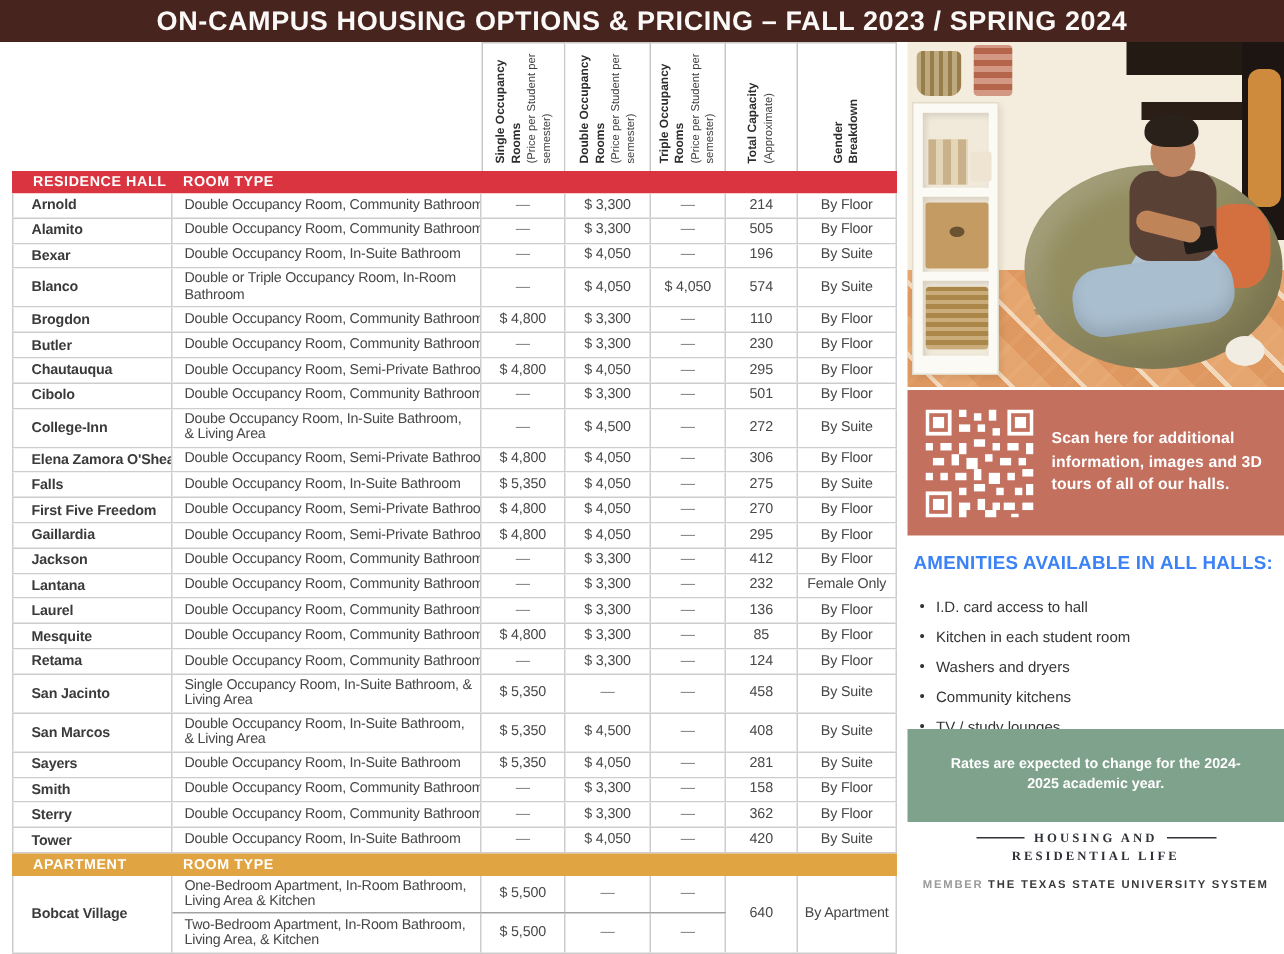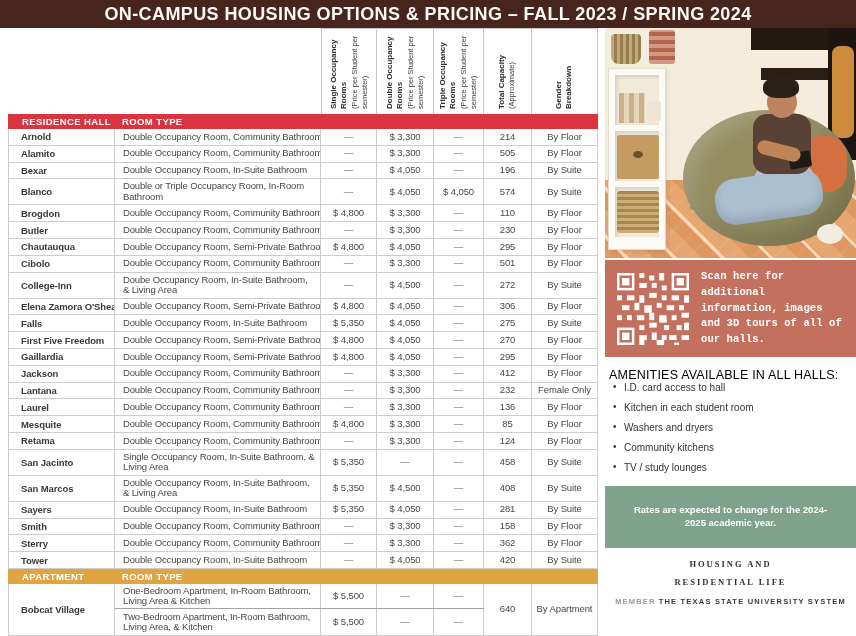--- a/index.html
+++ b/index.html
@@ -96,45 +96,45 @@
   .jeans2 { left:150px; top:128px; width:56px; height:52px; background:#B2C4D3; border-radius:16px; transform:rotate(30deg); }
   .shirt { left:148px; top:86px; width:58px; height:60px; background:#5A4136; border-radius:14px; }
   .arm { left:152px; top:116px; width:44px; height:14px; background:#C08459; border-radius:7px; transform:rotate(14deg); }
   .tablet { left:184px; top:124px; width:22px; height:16px; background:#1F1B18; border-radius:2px; transform:rotate(-10deg); }
   .head { left:162px; top:58px; width:30px; height:32px; background:#BC8460; border-radius:50%; }
   .hair { left:158px; top:48px; width:36px; height:22px; background:#2B211B; border-radius:50% 50% 40% 40%; }
   .sock { left:212px; top:196px; width:26px; height:20px; background:#F1EDE3; border-radius:50%; }
 
   
   .qr-box { position:absolute; left:0; top:232px; width:251px; height:97px; background:#C4705F;
-    display:flex; align-items:center; padding:0 12px; gap:12px;font-family:Liberation Mono, monospace; }
+    display:flex; align-items:center; padding:0 12px; gap:12px; }
   .qr-box svg { width:72px; height:72px; flex:none; }
   .qr-box p { color:#fff; font-size:10.5px; line-height:1.5; font-weight:600; letter-spacing:.1px; }
 
   
   .amenities { position:absolute; left:4px; top:340px; width:247px; }
-  .amenities h2 { font-size:12.5px; font-weight:400; color:#000000; letter-spacing:.2px; margin-bottom:0; }
+  .amenities h2 { font-size:12.5px; font-weight:700; color:#3b82f6; letter-spacing:.2px; margin-bottom:18px; }
   .amenities ul { list-style:none; }
   .amenities li { position:relative; font-size:10px; color:#343434; padding-left:15px; margin-bottom:9px; }
   .amenities li::before { content:"•"; position:absolute; left:4px; top:-1px; color:#343434; }
 
   
   .green-box { position:absolute; left:0; top:458px; width:251px; height:62px; background:#7FA28C;
     display:flex; flex-direction:column; align-items:center; justify-content:center; gap:5px; padding:0 24px; }
   .green-box p { color:#fff; font-size:9.5px; font-weight:700; text-align:center; line-height:1.35; }
 
   
   .logo { position:absolute; left:0; top:524px; width:251px; text-align:center;
     font-family:"Liberation Serif", serif; color:#2E3138; }
   .logo-top { display:flex; align-items:center; justify-content:center; }
   .logo-top .word { font-size:22px; letter-spacing:1.5px; font-weight:400; }
   .logo-top .star { font-size:27px; color:#5C3A1F; margin:0 -1px; line-height:1;
     text-shadow:0 0 1px #3a2412; }
   .logo-top .reg { font-size:6px; align-self:flex-end; margin-left:2px; margin-bottom:2px; }
-  .logo-mid { display:flex; align-items:center; justify-content:center; gap:6px; width:160px; margin:1px auto 0;flex-direction:column; }
+  .logo-mid { display:flex; align-items:center; justify-content:center; gap:6px; width:160px; margin:1px auto 0; }
   .logo-mid .rule { flex:1; height:1px; background:#2F3237; }
   .logo-mid .t { font-size:8.5px; letter-spacing:2px; font-weight:700; white-space:nowrap; }
   .logo-sub2 { font-size:8.5px; letter-spacing:2px; font-weight:700; margin-top:2px;text-align:center; }
   .member { margin-top:10px; font-family:"Liberation Sans", sans-serif; font-size:7.5px;
     letter-spacing:1.2px; font-weight:700; color:#3A3A3A; }
   .member .lbl { color:#9A9A9A; margin-right:3px; }
 </style>
 </head>
 <body>
 

